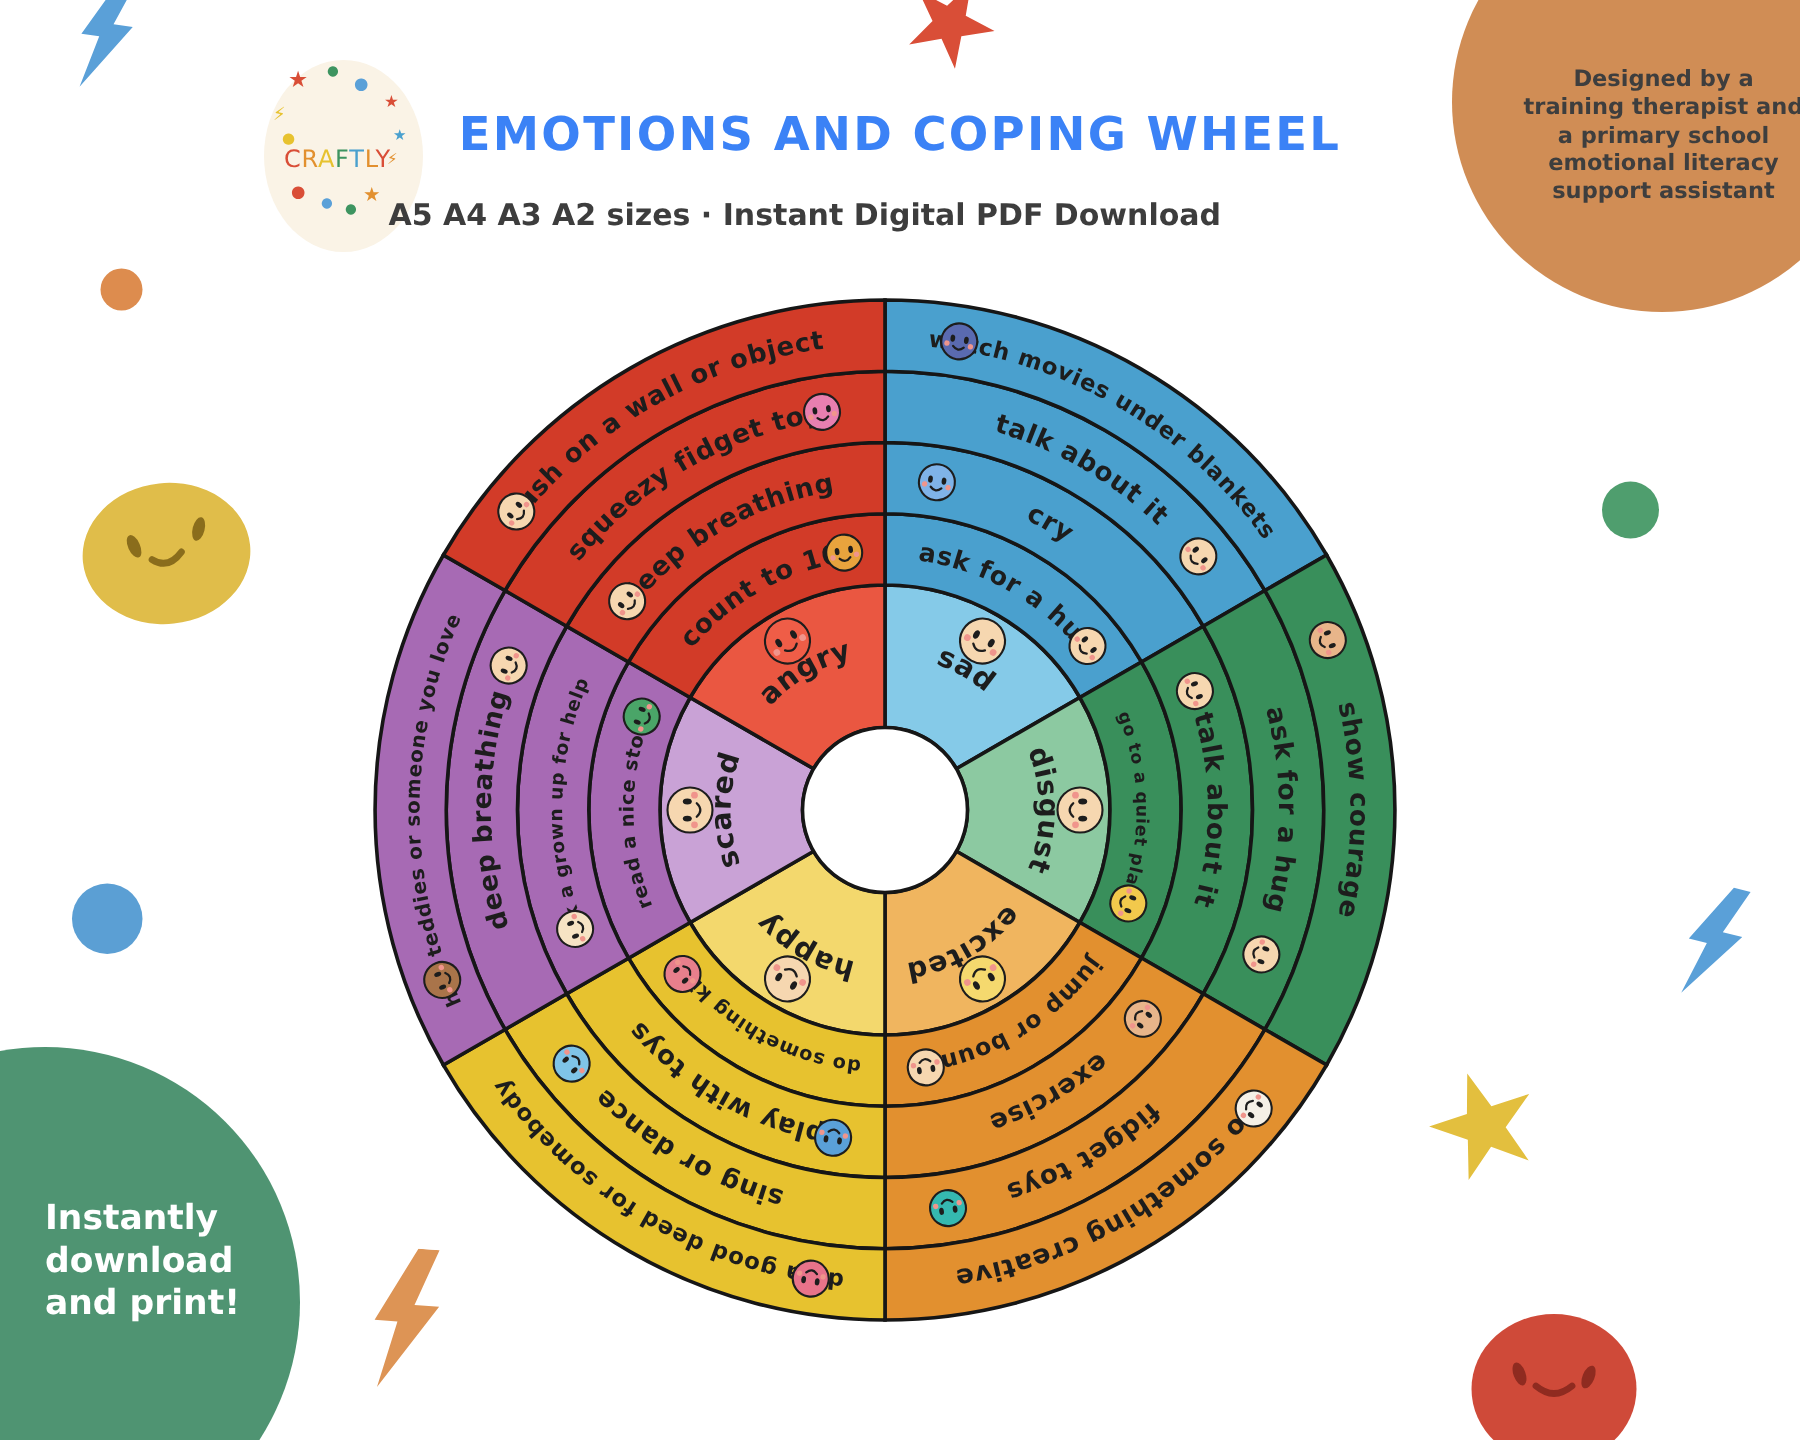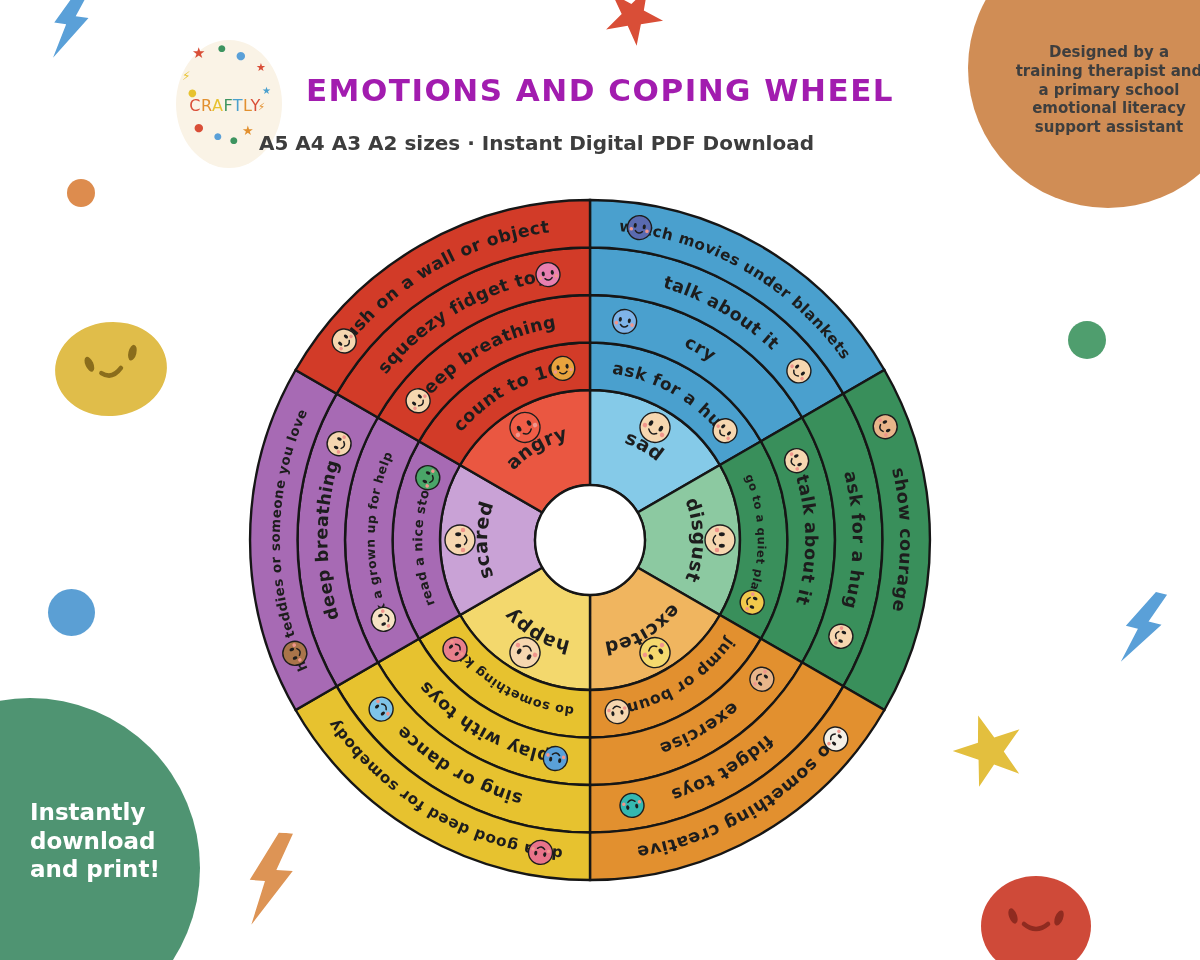--- a/index.html
+++ b/index.html
@@ -4,21 +4,21 @@
 <style>
   html,body{margin:0;padding:0;}
   body{width:1200px;height:960px;background:#ffffff;font-family:"DejaVu Sans",sans-serif;}
   .page{position:relative;width:1200px;height:960px;overflow:hidden;background:#ffffff;}
   .abs{position:absolute;}
   .circle{border-radius:50%;}
   
   .logo{position:absolute;left:176px;top:40px;width:106px;height:128px;border-radius:50%;}
   .logo-text{position:absolute;left:0;top:56px;width:98px;text-align:center;font-weight:normal;font-size:16px;letter-spacing:0.5px;}
   .doodle{position:absolute;line-height:1;}
-  .title{position:absolute;left:0;top:72px;width:1200px;text-align:center;font-size:31px;font-weight:bold;letter-spacing:1.5px;color:#a21caf;}
+  .title{position:absolute;left:0;top:72px;width:1200px;text-align:center;font-size:31px;font-weight:bold;letter-spacing:1.5px;color:#3b82f6;}
   .subtitle{position:absolute;left:0;top:131px;width:1073px;text-align:center;font-size:20px;font-weight:bold;color:#3d3d3d;}
   
   .badge-top-right{position:absolute;left:968px;top:-72px;width:280px;height:280px;border-radius:50%;}
   .badge-top-right .badge-text{position:absolute;left:45px;top:115px;width:192px;text-align:center;font-size:15px;font-weight:bold;line-height:1.25;color:#3e3e3e;}
   .badge-bottom-left{position:absolute;left:-140px;top:698px;width:340px;height:340px;border-radius:50%;}
   .badge-bottom-left .badge-text{position:absolute;left:170px;top:100px;width:160px;text-align:left;font-size:23px;font-weight:bold;line-height:1.24;color:#ffffff;}
   #wheel-svg{position:absolute;left:210px;top:160px;width:760px;height:760px;font-family:"DejaVu Sans",sans-serif;}
 </style>
 </head>
 <body>

